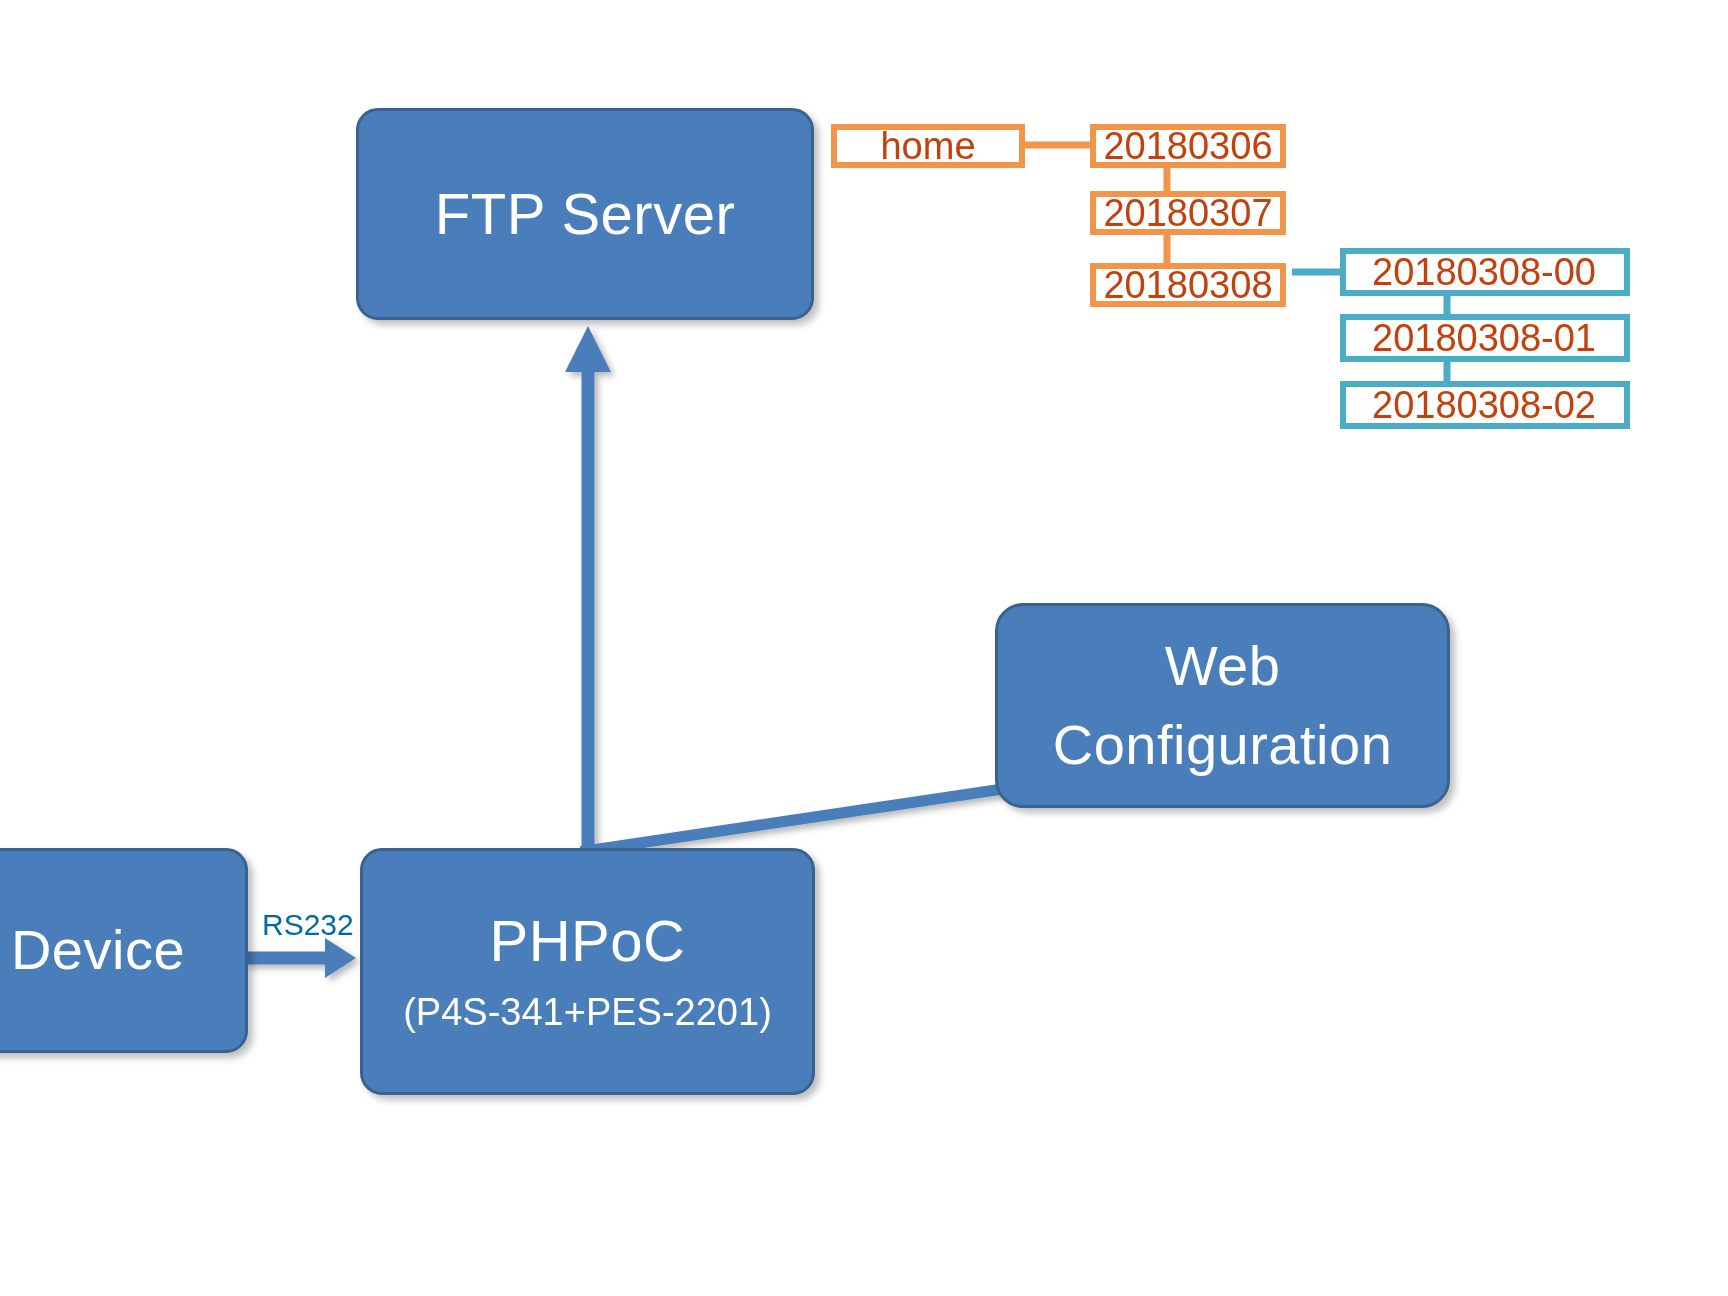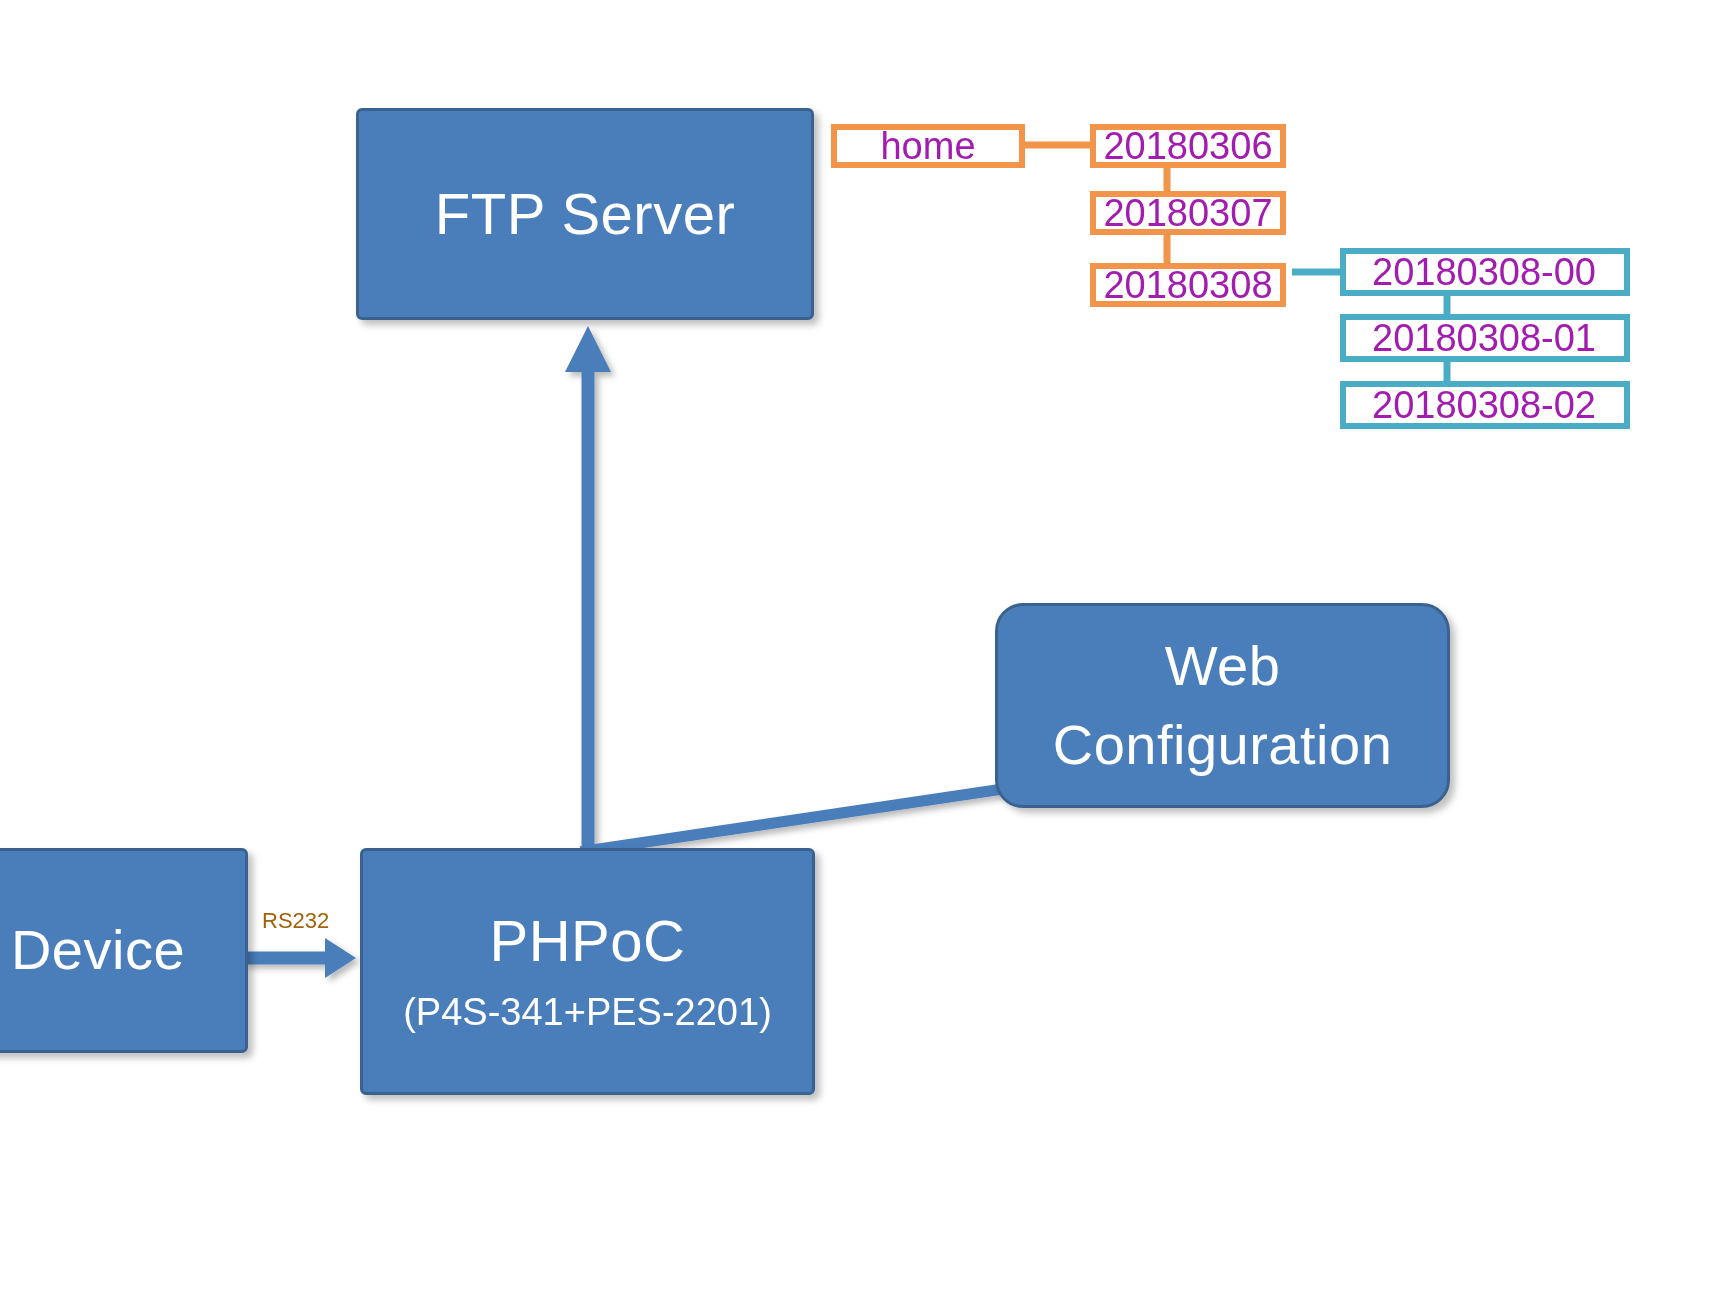--- a/index.html
+++ b/index.html
@@ -17,21 +17,21 @@
     height: 1296px;
     background: #ffffff;
     overflow: hidden;
   }
   
   .node {
     position: absolute;
     box-sizing: border-box;
     background: #4A7EBB;
     border: 3px solid #3A628F;
-    border-radius: 6px;
+    border-radius: 22px;
     color: #ffffff;
     display: flex;
     flex-direction: column;
     align-items: center;
     justify-content: center;
     text-align: center;
     line-height: 1.08;
     box-shadow: 5px 5px 7px rgba(0,0,0,0.25);
     z-index: 5;
   }
@@ -71,39 +71,39 @@
 
   
   .treebox {
     position: absolute;
     box-sizing: border-box;
     background: #ffffff;
     display: flex;
     align-items: center;
     justify-content: center;
     font-size: 38px;
-    color: #a21caf;
+    color: #c2410c;
     white-space: nowrap;
     z-index: 6;
   }
   .treebox.orange { border: 6px solid #F2944A; }
   .treebox.teal   { border: 6px solid #4BACC6; }
 
   
   #wires {
     position: absolute;
     left: 0; top: 0;
     width: 1728px; height: 1296px;
     z-index: 3;
     pointer-events: none;
   }
   .rs232-label {
     position: absolute;
-    font-size: 22px;
-    color: #a16207;
+    font-size: 30px;
+    color: #0369a1;
     white-space: nowrap;
     z-index: 7;
   }
 </style>
 </head>
 <body>
 
 <div id="stage">
 
   <svg id="wires" viewBox="0 0 1728 1296" xmlns="http://www.w3.org/2000/svg">

